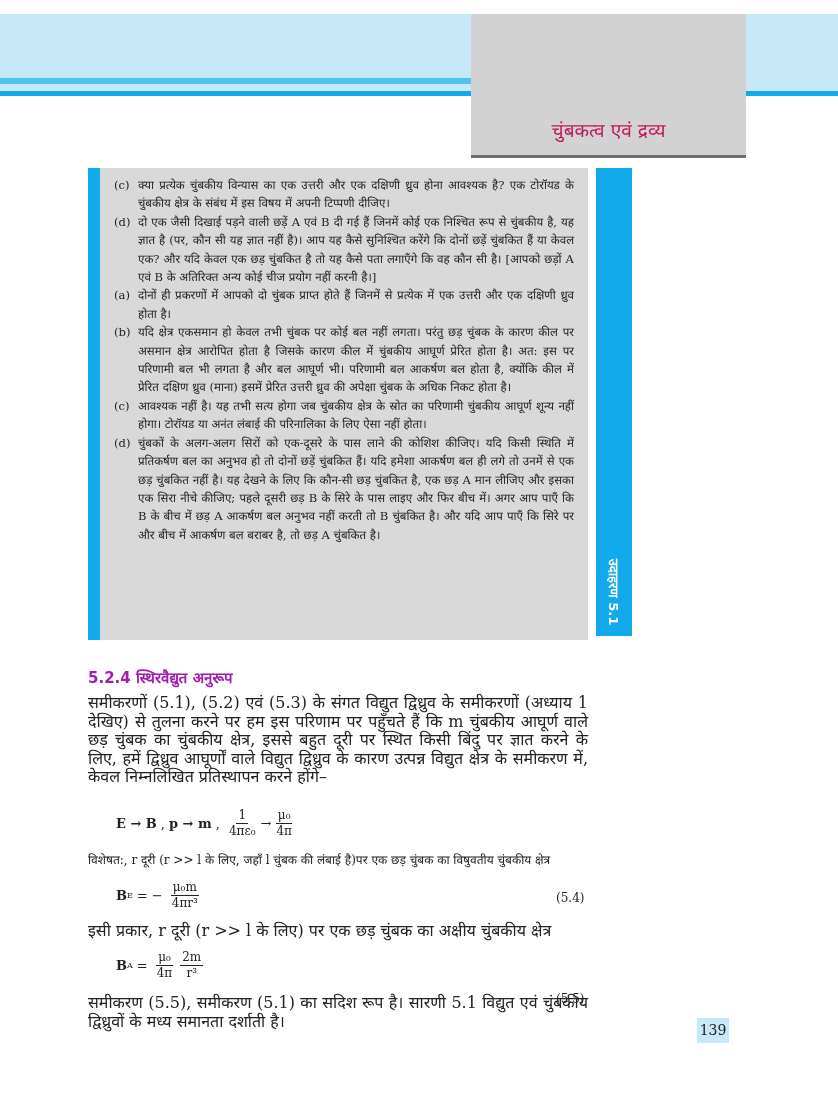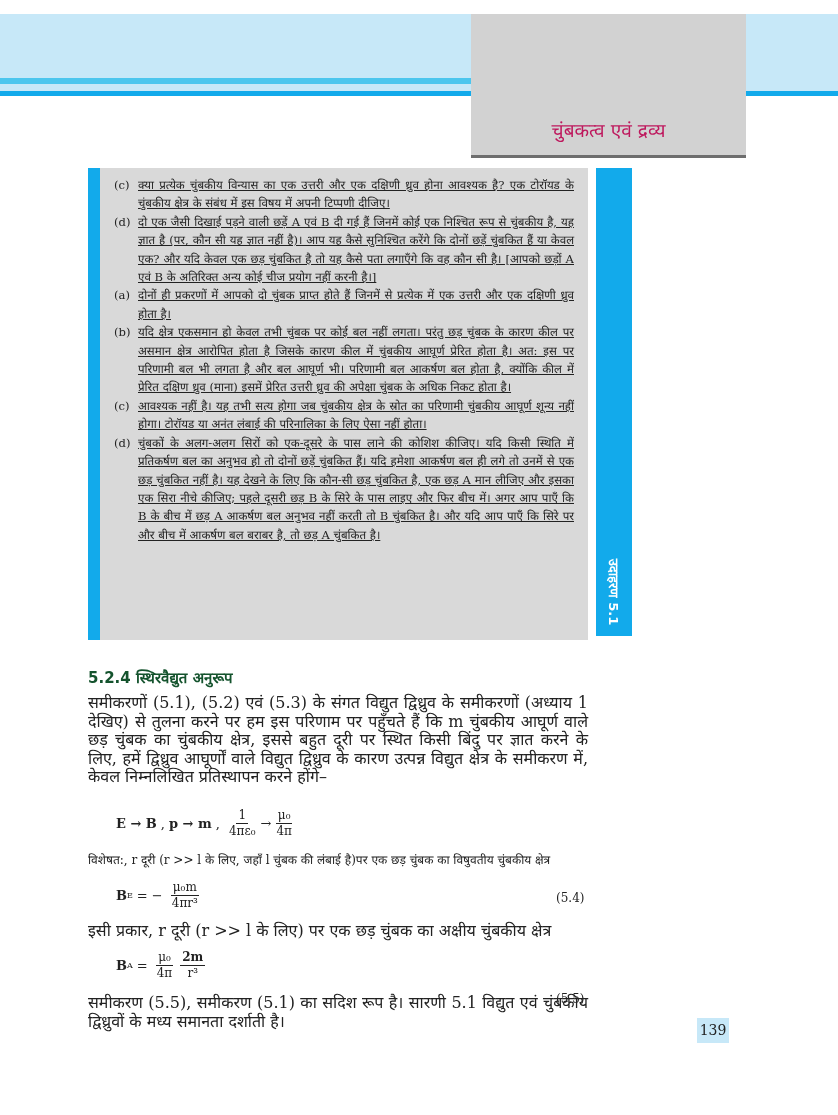--- a/index.html
+++ b/index.html
@@ -11,28 +11,28 @@
   .stripe-dark-r { position:absolute; left:746px; top:91px; width:92px; height:5px; background:#12aaeb; }
   .chapter-box { position:absolute; left:471px; top:14px; width:275px; height:141px; background:#d2d2d2;
                  border-bottom:3px solid #6e6e6e; }
   .chapter-title { position:absolute; left:0; right:0; bottom:12px; text-align:center; font-size:19px; color:#be185d; }
 
   .example-box { position:absolute; left:88px; top:168px; width:500px; height:472px; background:#d9d9d9; }
   .example-bar { position:absolute; left:0; top:0; width:12px; height:100%; background:#12aaeb; }
   .example-content { position:absolute; left:26px; top:8px; right:14px; font-size:11.6px; line-height:18.4px; }
   .item { display:flex; }
   .item .lbl { width:24px; flex:none; }
-  .item .txt { flex:1; text-align:justify;text-decoration:underline; }
+  .item .txt { flex:1; text-align:justify; }
   .hal { font-weight:bold; margin:2px 0 0 0; }
   .side-tab { position:absolute; left:596px; top:168px; width:36px; height:468px; background:#12aaeb; }
   .side-label { position:absolute; left:0; bottom:8px; width:36px; height:72px; }
   .side-label span { position:absolute; left:50%; top:50%; transform:translate(-50%,-50%) rotate(90deg);
                      white-space:nowrap; color:#fff; font-weight:bold; font-size:13px; font-family:"DejaVu Sans", sans-serif; }
 
-  .section-heading { position:absolute; left:88px; top:667px; font-size:15px; font-weight:bold; color:#14532d;
+  .section-heading { position:absolute; left:88px; top:667px; font-size:15px; font-weight:bold; color:#a21caf;
                      font-family:"DejaVu Sans", sans-serif; }
   .para { position:absolute; left:88px; width:500px; font-size:16px; line-height:18.6px; text-align:justify; }
   .eq { position:absolute; font-family:"DejaVu Serif", serif; font-size:13px; display:flex; align-items:center; }
   .frac { display:inline-flex; flex-direction:column; align-items:center; margin:0 3px; font-size:12px; }
   .frac .num { padding:0 2px; border-bottom:1px solid #222; line-height:15px; }
   .frac .den { line-height:15px; padding:0 2px; }
   .eqnum { position:absolute; left:556px; font-size:12px; }
   .page-num { position:absolute; left:697px; top:1018px; width:32px; height:25px; background:#c7e8f8;
               text-align:center; line-height:25px; font-size:14px; }
   b.vec { font-weight:bold; }
@@ -121,21 +121,21 @@
 
 <div class="eq" style="left:116px; top:950px;">
   <b class="vec">B</b>
     <sub style="font-size:8px;">A</sub>
   <span style="margin:0 4px;">=</span>
   <span class="frac">
     <span class="num">μ₀</span>
     <span class="den">4π</span>
   </span>
   <span class="frac">
-    <span class="num" style="font-weight:bold;">2m</span>
+    <span class="num" style="font-weight:normal;">2m</span>
     <span class="den">r³</span>
   </span>
 </div>
 <div class="eqnum" style="top:963px;margin-top:29px;">(5.5)</div>
 
 <div class="para" style="top:994px;">समीकरण (5.5), समीकरण (5.1) का सदिश रूप है। सारणी 5.1 विद्युत एवं चुंबकीय द्विध्रुवों के मध्य समानता दर्शाती है।</div>
 
 <div class="page-num">139</div>
 
 </body></html>

